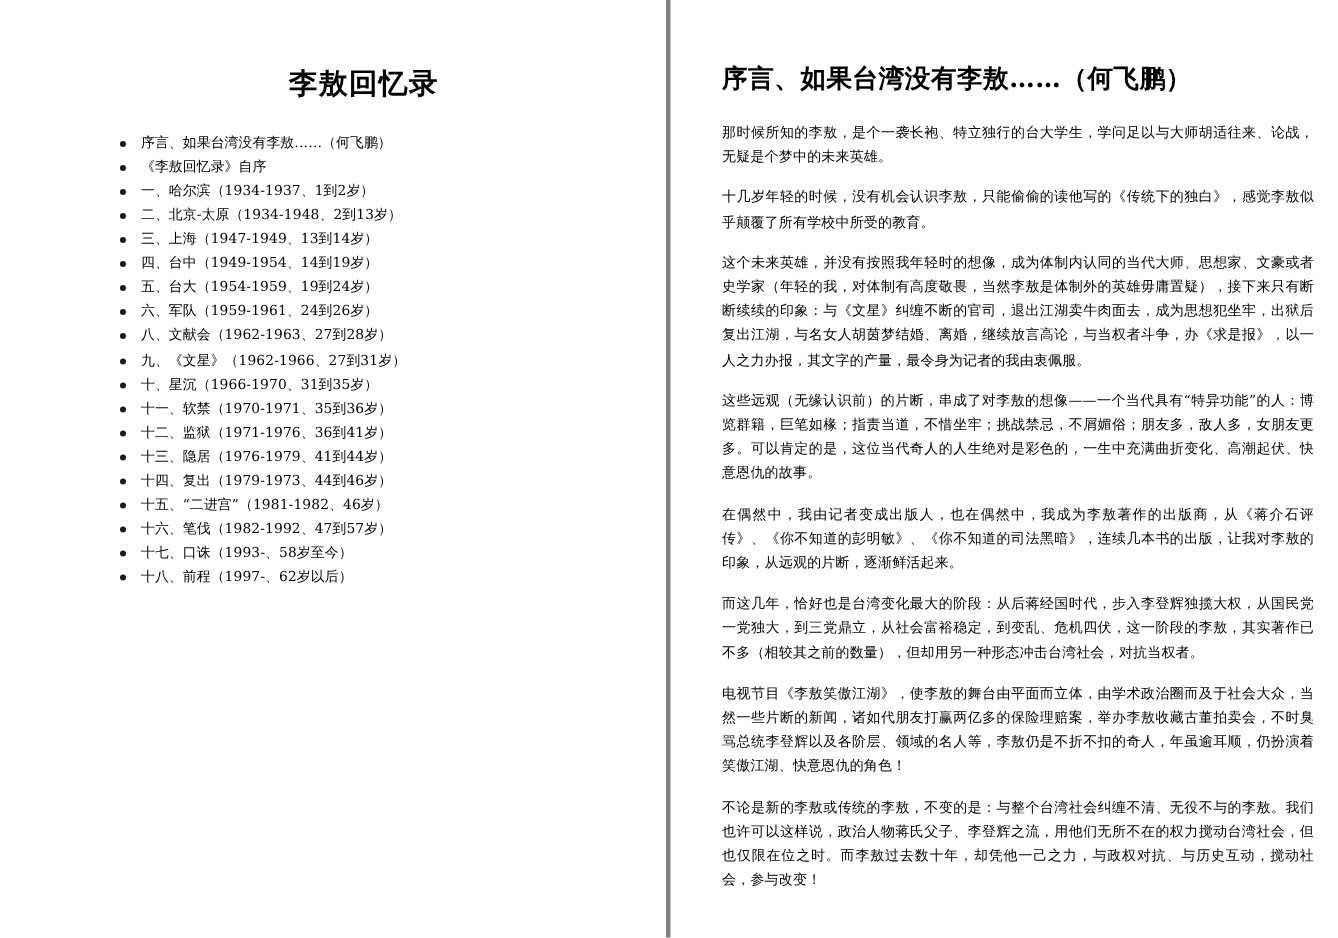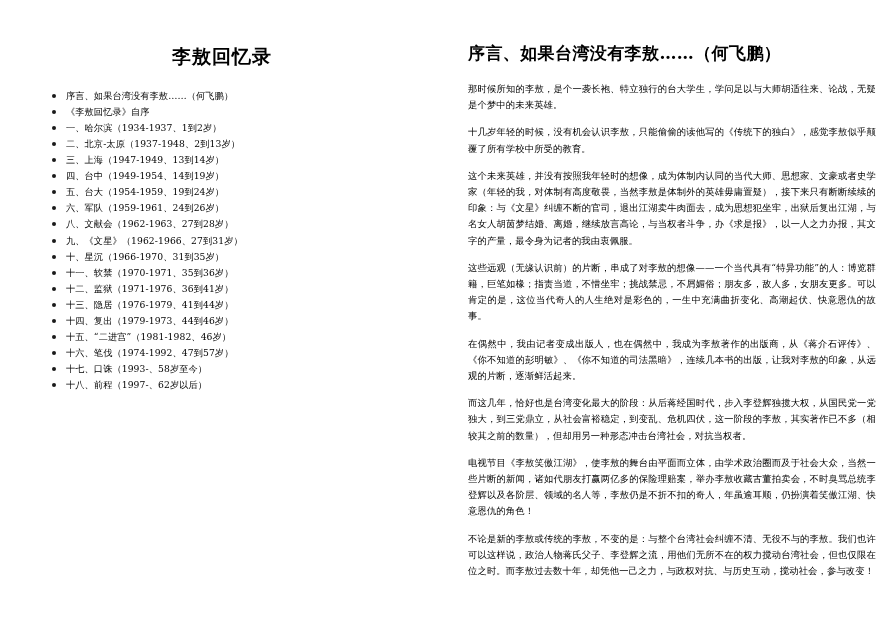--- a/index.html
+++ b/index.html
@@ -24,20 +24,21 @@
   }
 
   
   .toc-pane {
     width: 444px;
     height: 459px;
     box-sizing: border-box;
     background: #ffffff;
     overflow: hidden;
     position: relative;
+    margin-left: 28px;
   }
 
   .toc-title {
     text-align: center;
     font-size: 19px;
     font-weight: bold;
     letter-spacing: 1px;
     margin: 44px 0 0 0;
     padding: 0 20px;
     line-height: 1.3;
@@ -122,34 +123,34 @@
 <body>
 
 <div class="reader">
 
   <div class="toc-pane">
     <h1 class="toc-title">李敖回忆录</h1>
     <ul class="toc-list">
       <li><span class="bullet"></span><a class="toc-link" href="#">序言、如果台湾没有李敖……（何飞鹏）</a></li>
       <li><span class="bullet"></span><a class="toc-link" href="#">《李敖回忆录》自序</a></li>
       <li><span class="bullet"></span><a class="toc-link" href="#">一、哈尔滨（1934-1937、1到2岁）</a></li>
-      <li><span class="bullet"></span><a class="toc-link" href="#">二、北京-太原（1937-1948、2到13岁）</a></li>
+      <li><span class="bullet"></span><a class="toc-link" href="#">二、北京-太原（1934-1948、2到13岁）</a></li>
       <li><span class="bullet"></span><a class="toc-link" href="#">三、上海（1947-1949、13到14岁）</a></li>
       <li><span class="bullet"></span><a class="toc-link" href="#">四、台中（1949-1954、14到19岁）</a></li>
       <li><span class="bullet"></span><a class="toc-link" href="#">五、台大（1954-1959、19到24岁）</a></li>
       <li><span class="bullet"></span><a class="toc-link" href="#">六、军队（1959-1961、24到26岁）</a></li>
       <li><span class="bullet"></span><a class="toc-link" href="#">八、文献会（1962-1963、27到28岁）</a></li>
       <li><span class="bullet"></span><a class="toc-link" href="#">九、《文星》（1962-1966、27到31岁）</a></li>
       <li><span class="bullet"></span><a class="toc-link" href="#">十、星沉（1966-1970、31到35岁）</a></li>
       <li><span class="bullet"></span><a class="toc-link" href="#">十一、软禁（1970-1971、35到36岁）</a></li>
       <li><span class="bullet"></span><a class="toc-link" href="#">十二、监狱（1971-1976、36到41岁）</a></li>
       <li><span class="bullet"></span><a class="toc-link" href="#">十三、隐居（1976-1979、41到44岁）</a></li>
       <li><span class="bullet"></span><a class="toc-link" href="#">十四、复出（1979-1973、44到46岁）</a></li>
       <li><span class="bullet"></span><a class="toc-link" href="#">十五、“二进宫”（1981-1982、46岁）</a></li>
-      <li><span class="bullet"></span><a class="toc-link" href="#">十六、笔伐（1974-1992、47到57岁）</a></li>
+      <li><span class="bullet"></span><a class="toc-link" href="#">十六、笔伐（1982-1992、47到57岁）</a></li>
       <li><span class="bullet"></span><a class="toc-link" href="#">十七、口诛（1993-、58岁至今）</a></li>
       <li><span class="bullet"></span><a class="toc-link" href="#">十八、前程（1997-、62岁以后）</a></li>
     </ul>
   </div>
 
   <div class="divider"></div>
 
   <div class="content-pane">
     <h2 class="chapter-heading">序言、如果台湾没有李敖……（何飞鹏）</h2>
     <div class="chapter-body">

